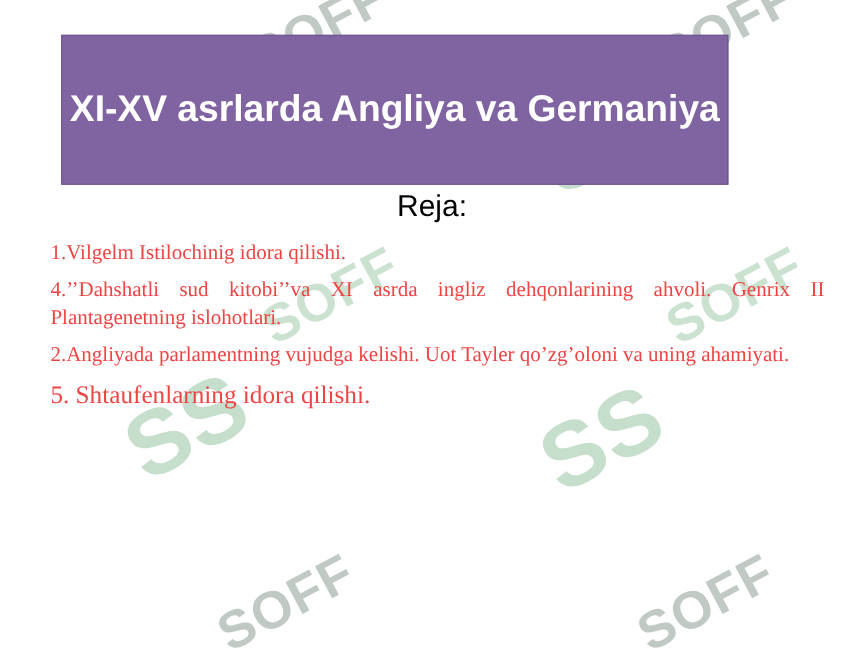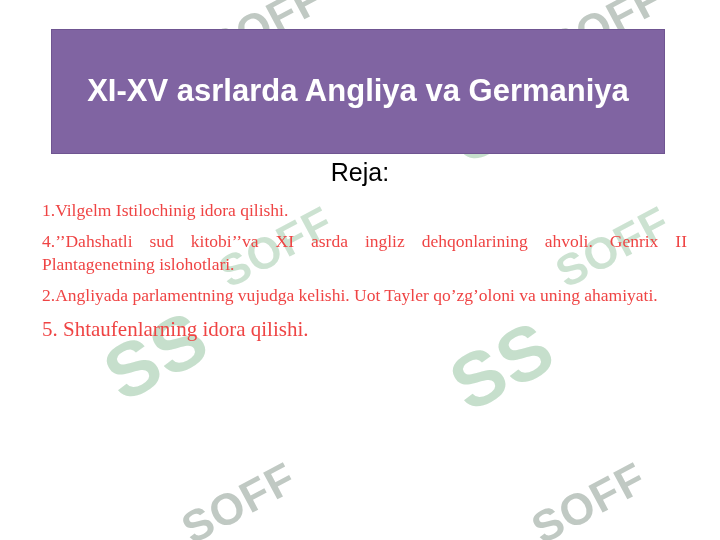--- a/index.html
+++ b/index.html
@@ -43,21 +43,21 @@
   .wm-dark {
     color: #8e9d93;
     opacity: 0.55;
   }
 
   
   .title-box {
     position: absolute;
     left: 51px;
     top: 29px;
-    width: 614px;
+    width: 556px;
     height: 125px;
     background: #8064a2;
     border: 1px solid #6f5591;
     box-sizing: border-box;
     display: flex;
     align-items: center;
     justify-content: center;
     z-index: 10;
   }
   .title-text {

